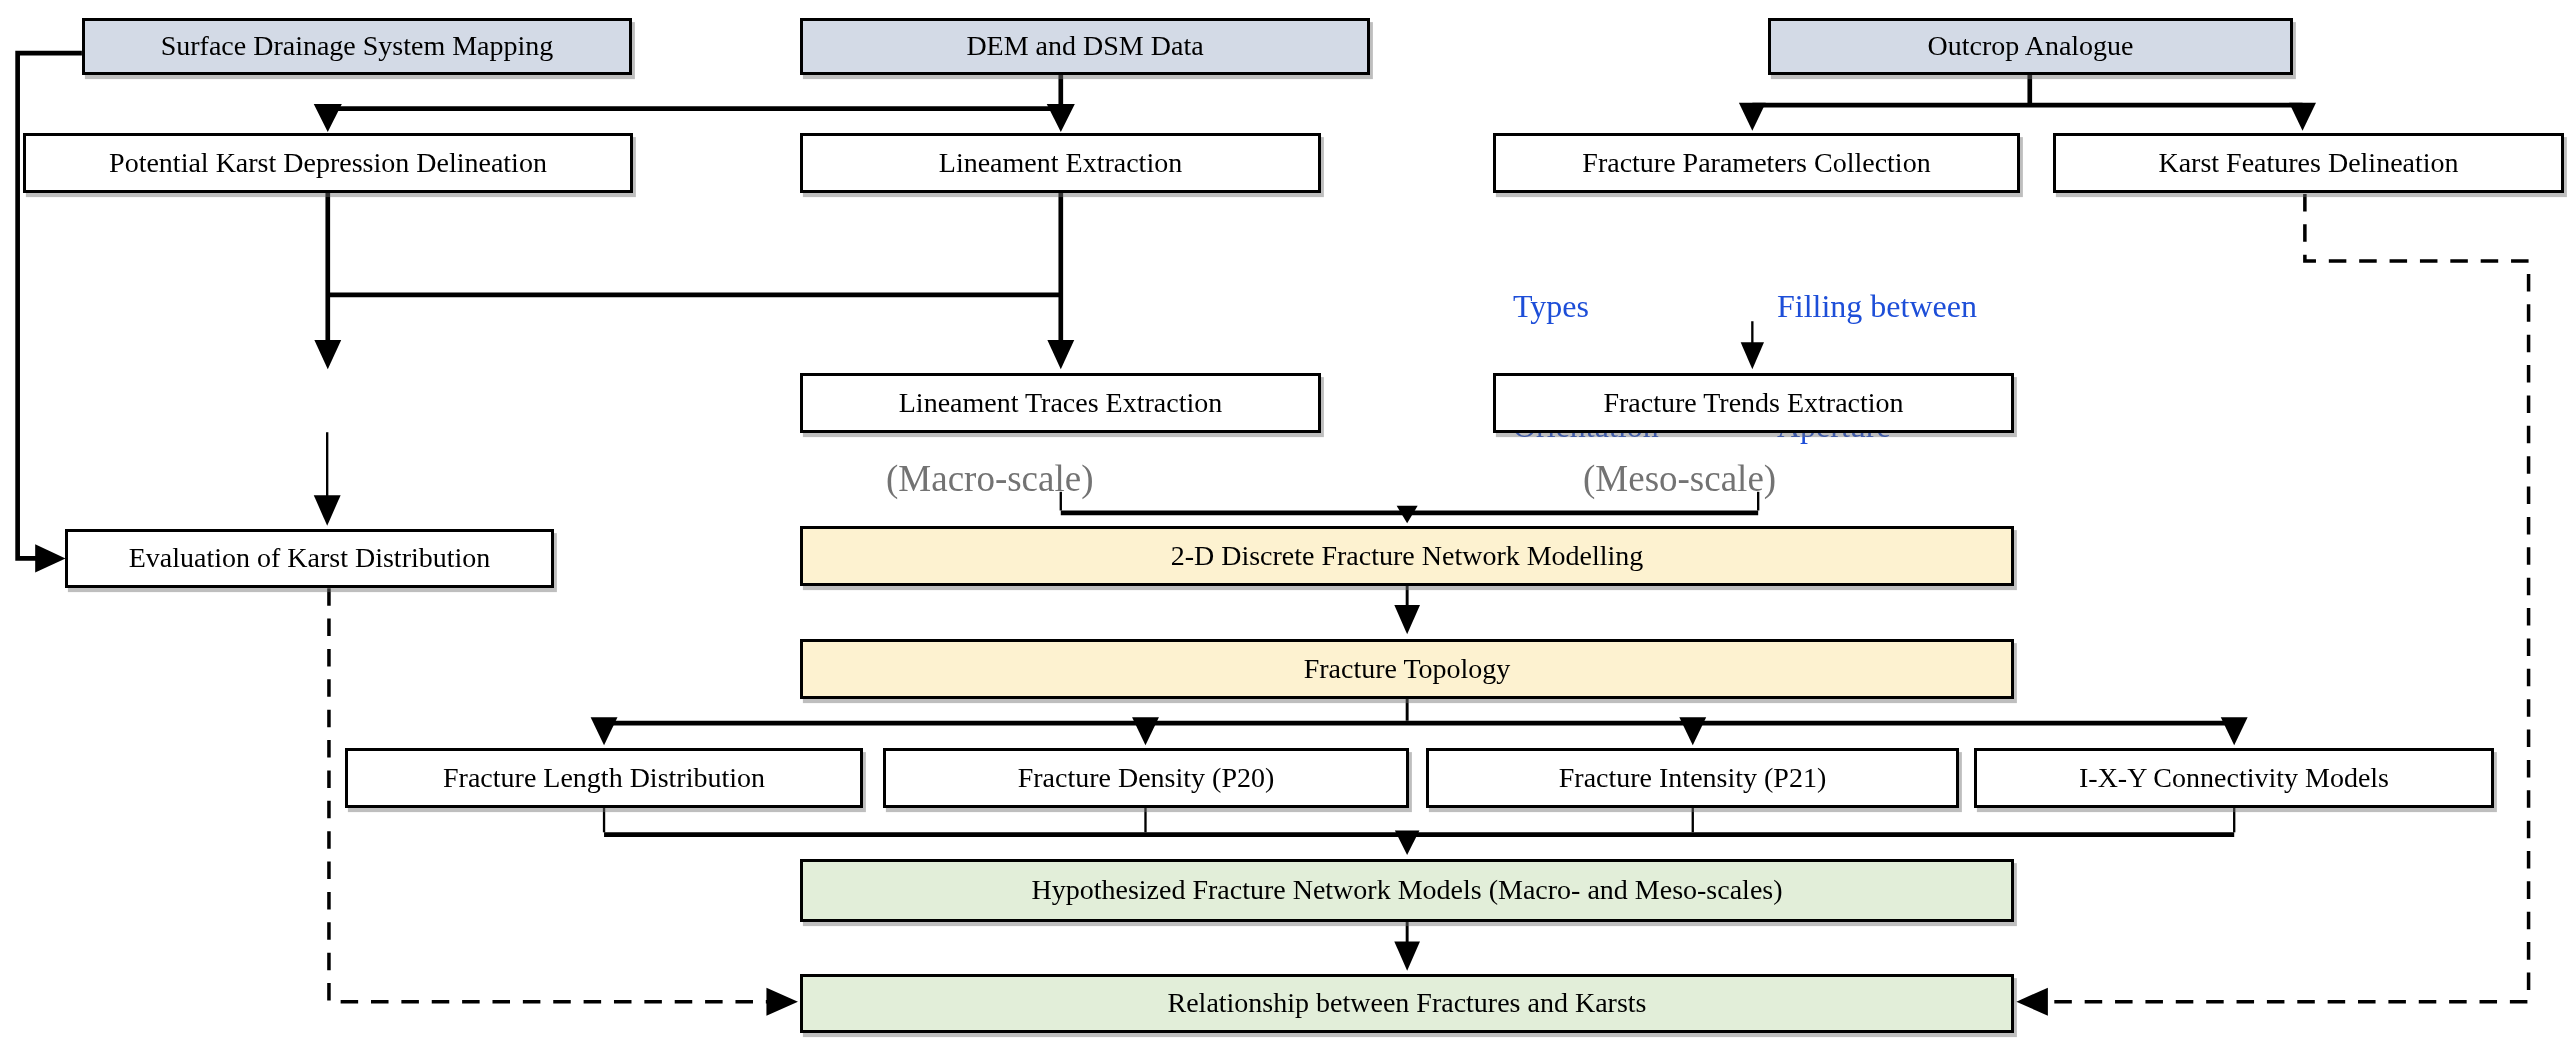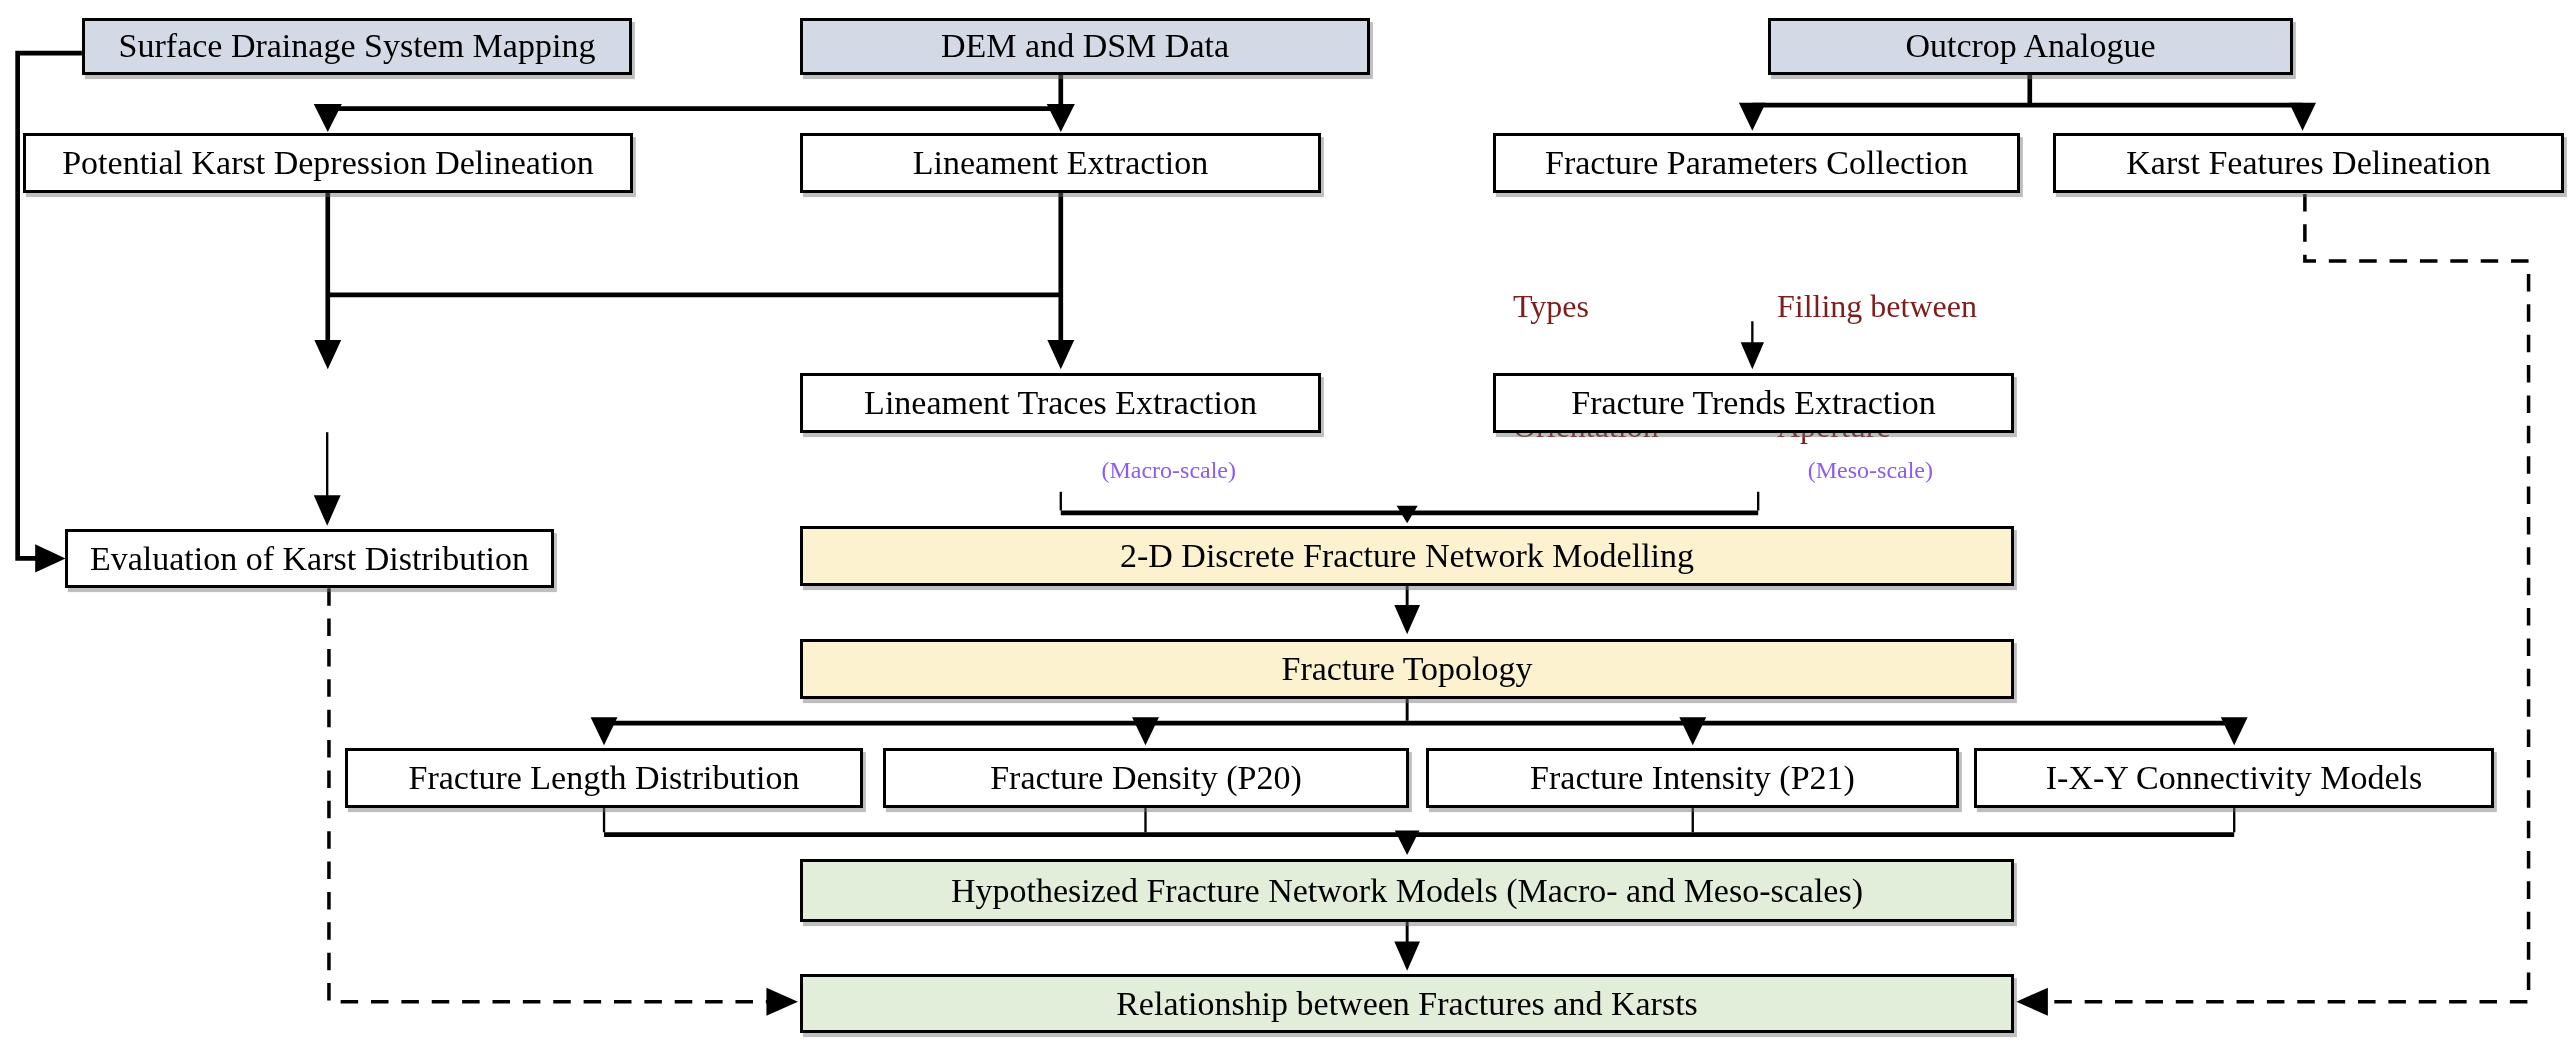--- a/index.html
+++ b/index.html
@@ -17,39 +17,39 @@
     font-family:"Liberation Serif","DejaVu Serif",serif;
     overflow:hidden;
   }
   .connectors{position:absolute;left:0;top:0;width:2576px;height:1049px;}
   .node{
     position:absolute;
     box-sizing:border-box;
     border:3.5px solid var(--line);
     display:flex;align-items:center;justify-content:center;
     text-align:center;
-    font-size:34px;
+    font-size:28px;
     color:#000;
     background:var(--process-fill);
     box-shadow:2.9px 4.1px 0 rgba(110,110,110,0.45);
     line-height:1.1;
     padding:0 10.5px;
   }
   .node.source{background:var(--source-fill);}
   .node.model{background:var(--model-fill);}
   .node.result{background:var(--result-fill);}
   .free-text{
     position:absolute;
-    font-size:32px;color:#7f1d1d;
+    font-size:32px;color:#1d4ed8;
     line-height:40px;
     white-space:pre;
   }
   .scale-label{
-    position:absolute;width:350px;text-align:right;
-    font-size:24px;color:#8b5cf6;
+    position:absolute;width:350px;text-align:left;
+    font-size:37px;color:#737373;
   }
 </style>
 </head>
 <body>
 
 <div class="canvas">
 
   <svg class="connectors" viewBox="0 0 4410 1796" xmlns="http://www.w3.org/2000/svg">
     <g stroke="#000" fill="none">
 

